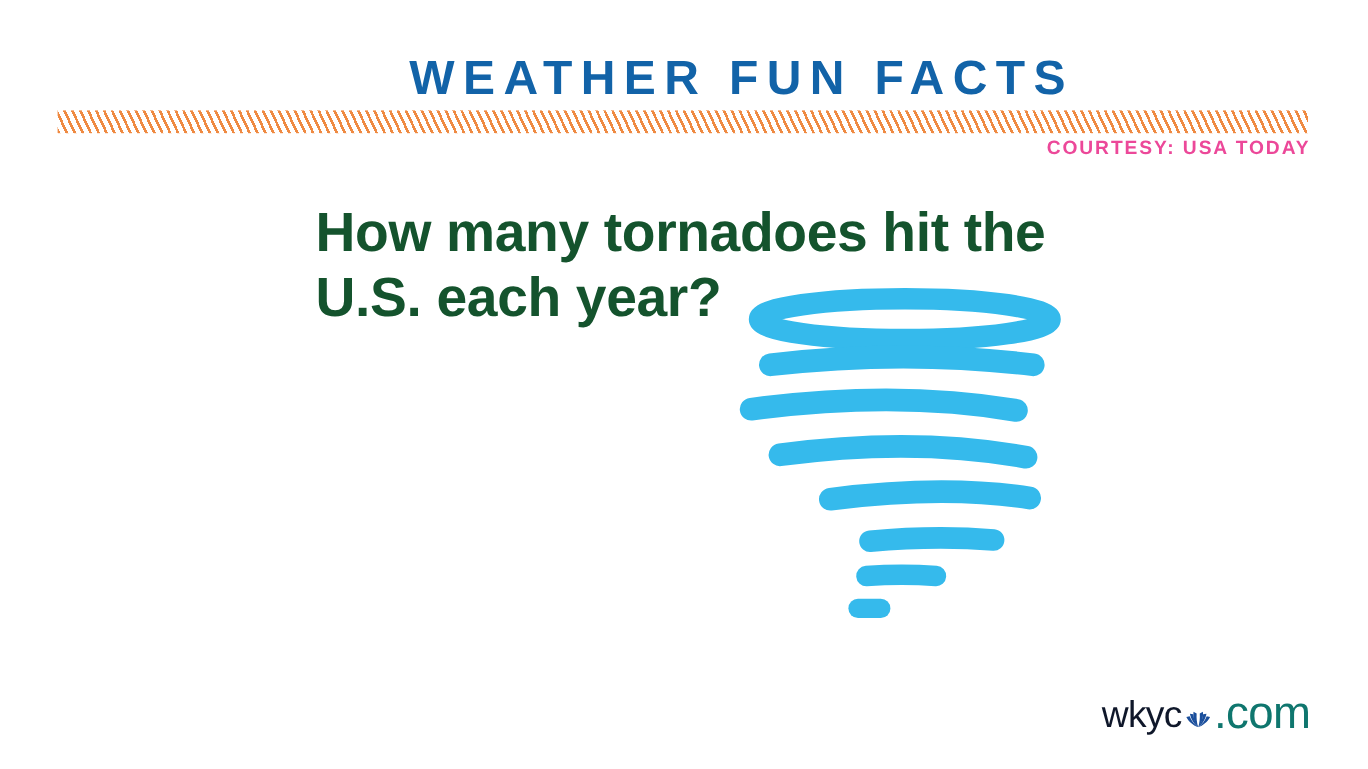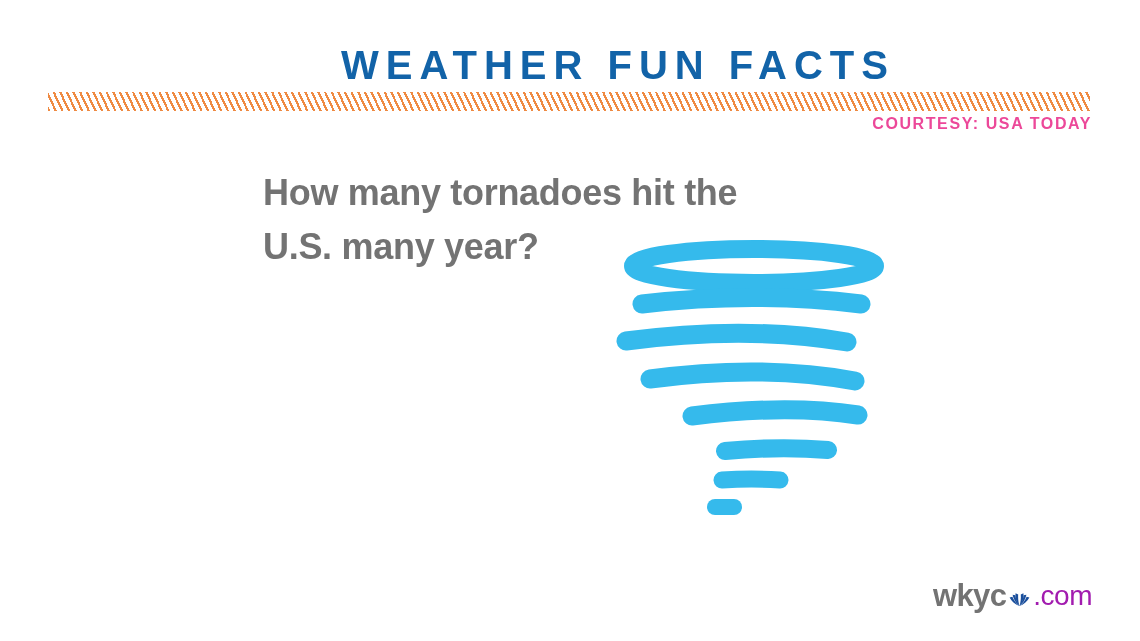--- a/index.html
+++ b/index.html
@@ -59,23 +59,23 @@
     color: #ec4899;
     white-space: nowrap;
   }
 
   
   .question {
     position: absolute;
     left: 263px;
     top: 166px;
     width: 640px;
-    font-size: 36px;
+    font-size: 46px;
     font-weight: bold;
-    color: #737373;
+    color: #14532d;
     line-height: 54px;
     letter-spacing: -0.3px;
   }
   .answer {
     position: absolute;
     left: 263px;
     top: 293px;
     width: 400px;
     font-size: 37px;
     font-weight: normal;
@@ -98,53 +98,53 @@
   .logo {
     position: absolute;
     right: 48px;
     bottom: 29px;
     display: flex;
     align-items: center;
     height: 34px;
   }
   .logo-wkyc {
     font-size: 31px;
-    font-weight: bold;
-    color: #737373;
+    font-weight: normal;
+    color: #0f172a;
     letter-spacing: -0.6px;
     line-height: 31px;
   }
   .logo-peacock {
     width: 25px;
     height: 22px;
     margin: 2px 1px 0 1px;
     display: block;
   }
   .logo-com {
-    font-size: 28px;
+    font-size: 38px;
     font-weight: normal;
-    color: #a21caf;
+    color: #0f766e;
     letter-spacing: -0.5px;
     line-height: 31px;
   }
 </style>
 </head>
 <body>
 
 <div class="stage">
 
   <div class="headline">WEATHER FUN FACTS</div>
 
   <div class="stripe-bar"></div>
 
   <div class="courtesy">COURTESY: USA TODAY</div>
 
   <div class="question">
     <div>How many tornadoes hit the</div>
-    <div>U.S. many year?</div>
+    <div>U.S. each year?</div>
   </div>
 
 
   <div class="tornado">
     <svg viewBox="0 0 290 285" xmlns="http://www.w3.org/2000/svg">
       <g fill="none" stroke="#35BAEC" stroke-linecap="round">
 
         <ellipse cx="142" cy="30" rx="121" ry="17" stroke-width="18"></ellipse>
 
         <path d="M30 68 Q142 55 249 68" stroke-width="19"></path>

